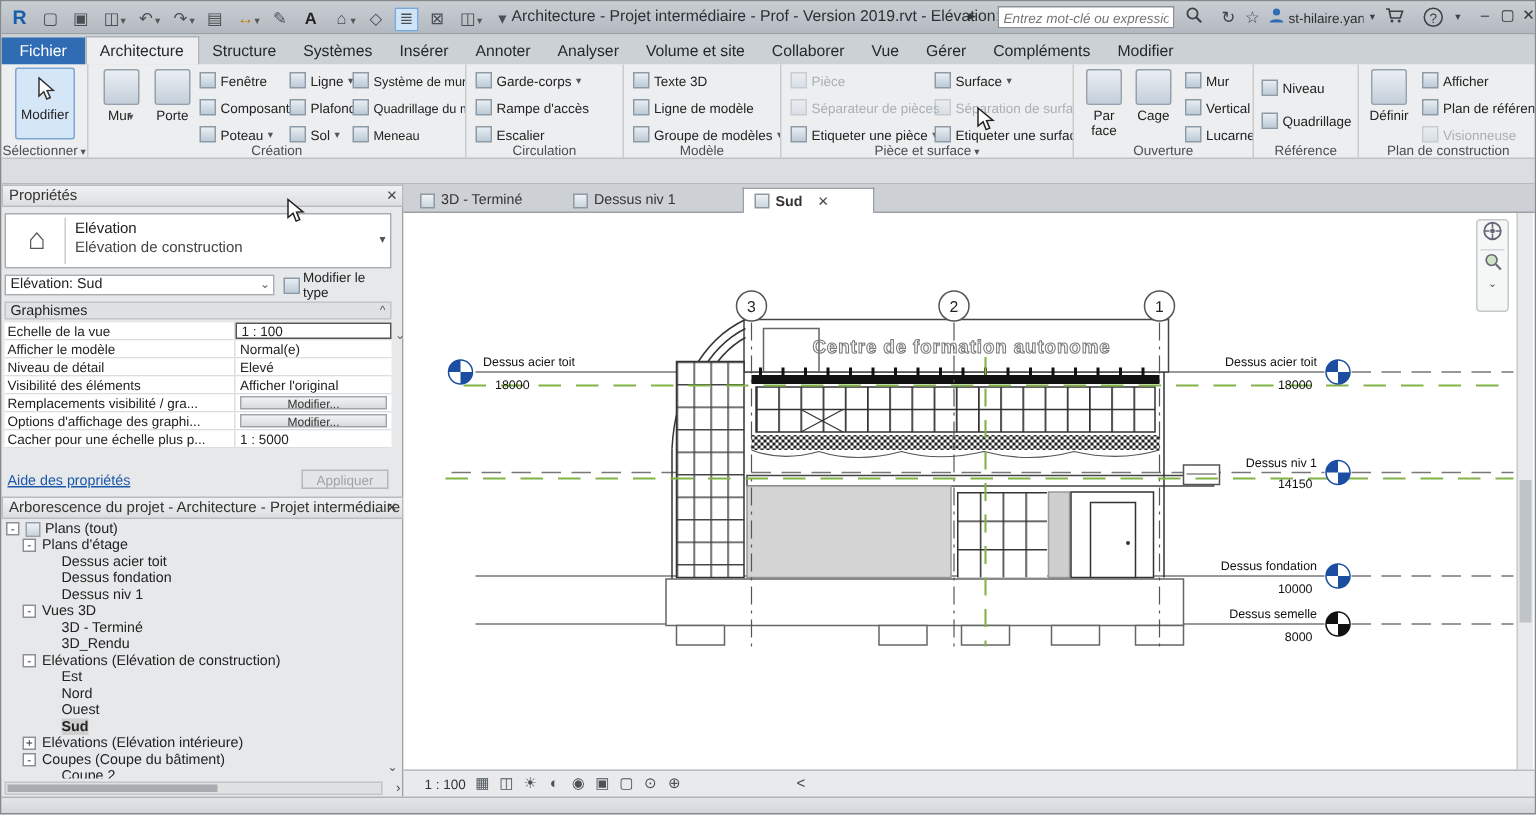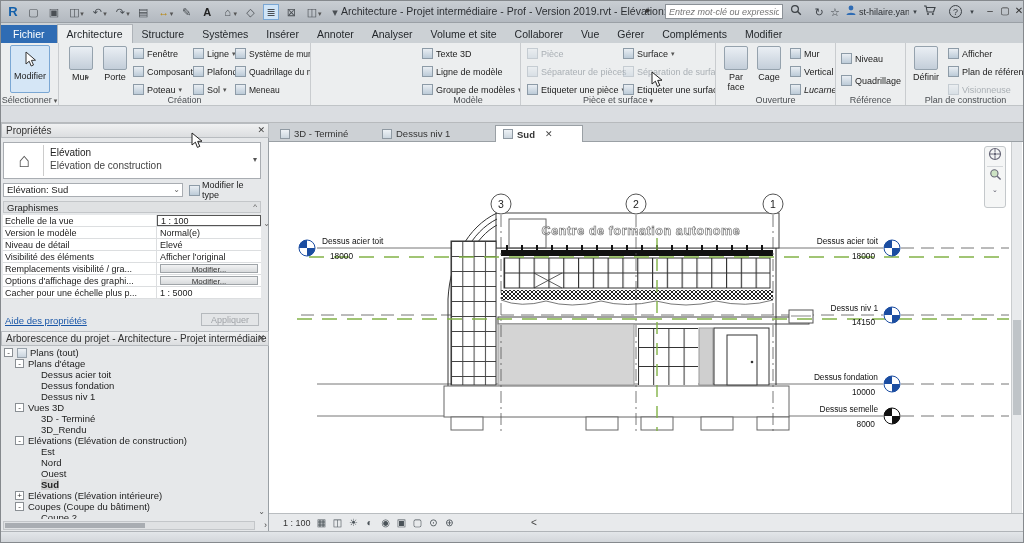--- a/index.html
+++ b/index.html
@@ -225,20 +225,35 @@
         <span class="ico"></span>
         <span>Quadrillage du mur-rideau</span>
       </div>
     <div class="ri" style="left:176px;top:39px;font-size:8.5px;">
         <span class="ico"></span>
         <span>Meneau</span>
       </div>
     <div class="plabel">Création</div>
   </div>
 
+  <div class="panel" style="left:310px;width:105px;">
+    <div class="ri dd" style="left:6px;top:3px;">
+        <span class="ico"></span>
+        <span>Garde-corps</span>
+      </div>
+    <div class="ri" style="left:6px;top:21px;">
+        <span class="ico"></span>
+        <span>Rampe d'accès</span>
+      </div>
+    <div class="ri" style="left:6px;top:39px;">
+        <span class="ico"></span>
+        <span>Escalier</span>
+      </div>
+    <div class="plabel">Circulation</div>
+  </div>
 
   <div class="panel" style="left:415px;width:105px;">
     <div class="ri" style="left:6px;top:3px;">
         <span class="ico"></span>
         <span>Texte 3D</span>
       </div>
     <div class="ri" style="left:6px;top:21px;">
         <span class="ico"></span>
         <span>Ligne de modèle</span>
       </div>
@@ -281,21 +296,21 @@
     <div class="big" style="left:5px;top:1px;width:30px;"><div class="bico"></div><span>Par face</span></div>
     <div class="big" style="left:38px;top:1px;width:30px;"><div class="bico"></div><span>Cage</span></div>
     <div class="ri" style="left:74px;top:3px;">
         <span class="ico"></span>
         <span>Mur</span>
       </div>
     <div class="ri" style="left:74px;top:21px;">
         <span class="ico"></span>
         <span>Vertical</span>
       </div>
-    <div class="ri" style="left:74px;top:39px;font-style:italic;">
+    <div class="ri" style="left:74px;top:39px;">
         <span class="ico"></span>
         <span>Lucarne</span>
       </div>
     <div class="plabel">Ouverture</div>
   </div>
 
   <div class="panel" style="left:835px;width:70px;">
     <div class="ri" style="left:5px;top:8px;">
         <span class="ico"></span>
         <span>Niveau</span>
@@ -349,21 +364,21 @@
     </div>
     <div id="graph-head">
       <span>Graphismes</span><span class="gh">^</span>
     </div>
     <div id="pgrid">
       <div class="prow">
           <div class="pname">Echelle de la vue</div>
           <div class="pval boxed">1 : 100</div>
         </div>
       <div class="prow">
-          <div class="pname">Version le modèle</div>
+          <div class="pname">Afficher le modèle</div>
           <div class="pval">Normal(e)</div>
         </div>
       <div class="prow">
           <div class="pname">Niveau de détail</div>
           <div class="pval">Elevé</div>
         </div>
       <div class="prow">
           <div class="pname">Visibilité des éléments</div>
           <div class="pval">Afficher l'original</div>
         </div>

